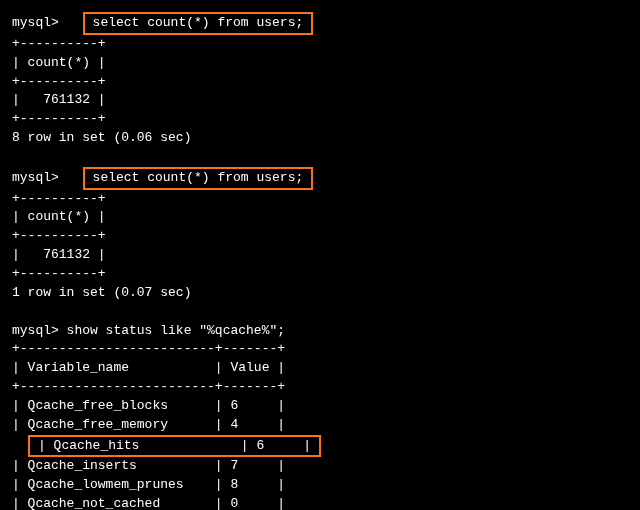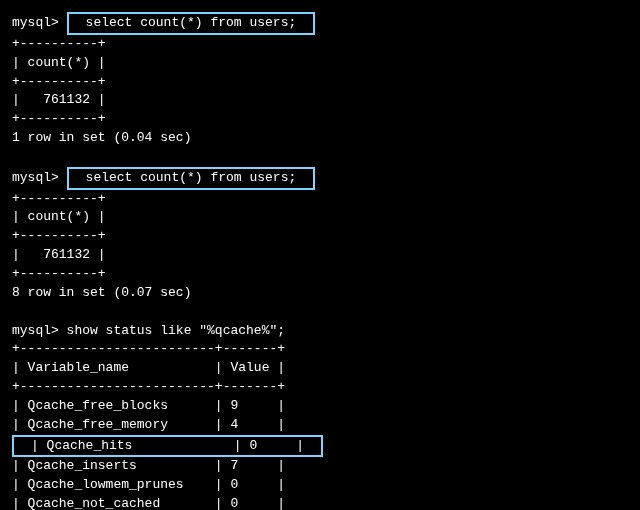--- a/index.html
+++ b/index.html
@@ -11,48 +11,49 @@
     font-size: 13px;
     line-height: 1.45;
     width: 640px;
     box-sizing: border-box;
   }
   .line {
     white-space: pre;
   }
   .highlight-box {
     display: inline-block;
-    border: 2px solid #7dd3fc;
-    padding: 0 17px;
+    border: 2px solid #f97316;
+    padding: 0 8px;
     box-sizing: border-box;
+    margin-left: 16px;
   }
 </style>
 </head>
 <body>
 
 <div class="line"><span>mysql&gt; </span><span class="highlight-box">select count(*) from users;</span></div>
 <div class="line">+----------+</div>
 <div class="line">| count(*) |</div>
 <div class="line">+----------+</div>
 <div class="line">|   761132 |</div>
 <div class="line">+----------+</div>
-<div class="line">1 row in set (0.04 sec)</div>
+<div class="line">8 row in set (0.06 sec)</div>
 <div class="line"> </div>
 
 <div class="line"><span>mysql&gt; </span><span class="highlight-box">select count(*) from users;</span></div>
 <div class="line">+----------+</div>
 <div class="line">| count(*) |</div>
 <div class="line">+----------+</div>
 <div class="line">|   761132 |</div>
 <div class="line">+----------+</div>
-<div class="line">8 row in set (0.07 sec)</div>
+<div class="line">1 row in set (0.07 sec)</div>
 <div class="line"> </div>
 
 <div class="line"><span>mysql&gt; </span><span>show status like "%qcache%";</span></div>
 <div class="line">+-------------------------+-------+</div>
 <div class="line">| Variable_name           | Value |</div>
 <div class="line">+-------------------------+-------+</div>
-<div class="line">| Qcache_free_blocks      | 9     |</div>
+<div class="line">| Qcache_free_blocks      | 6     |</div>
 <div class="line">| Qcache_free_memory      | 4     |</div>
-<div class="line"><span class="highlight-box">| Qcache_hits             | 0     |</span></div>
+<div class="line"><span class="highlight-box">| Qcache_hits             | 6     |</span></div>
 <div class="line">| Qcache_inserts          | 7     |</div>
-<div class="line">| Qcache_lowmem_prunes    | 0     |</div>
+<div class="line">| Qcache_lowmem_prunes    | 8     |</div>
 <div class="line">| Qcache_not_cached       | 0     |</div>
 
 </body></html>

